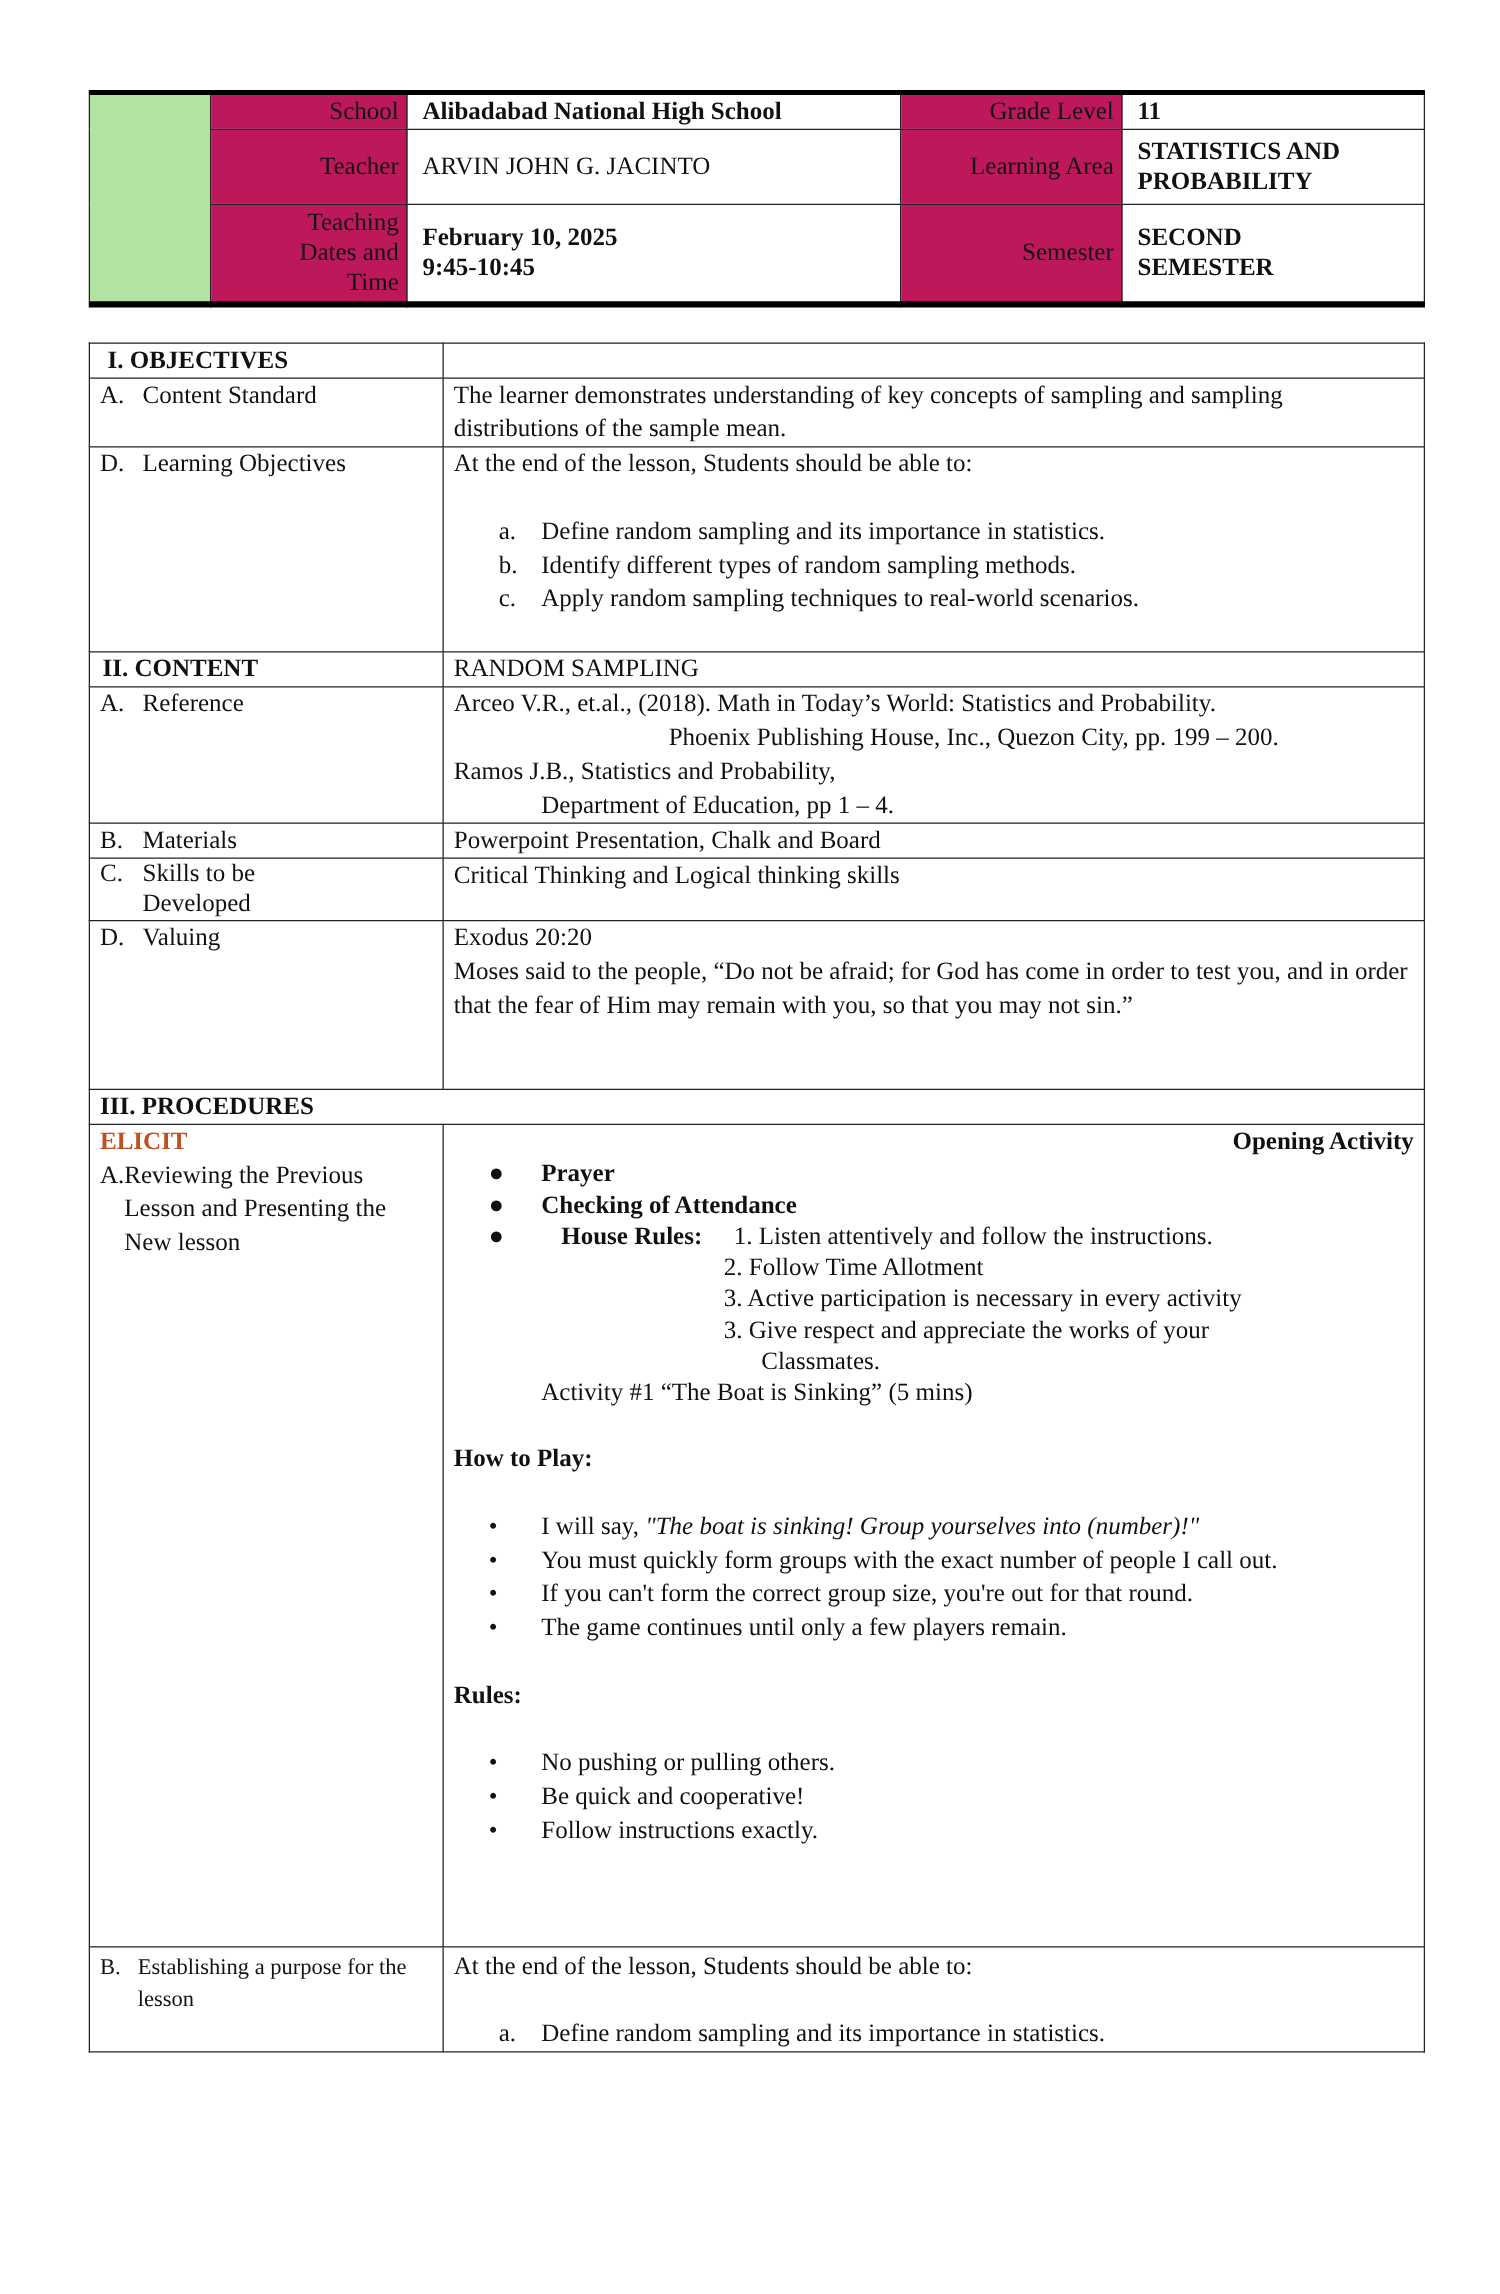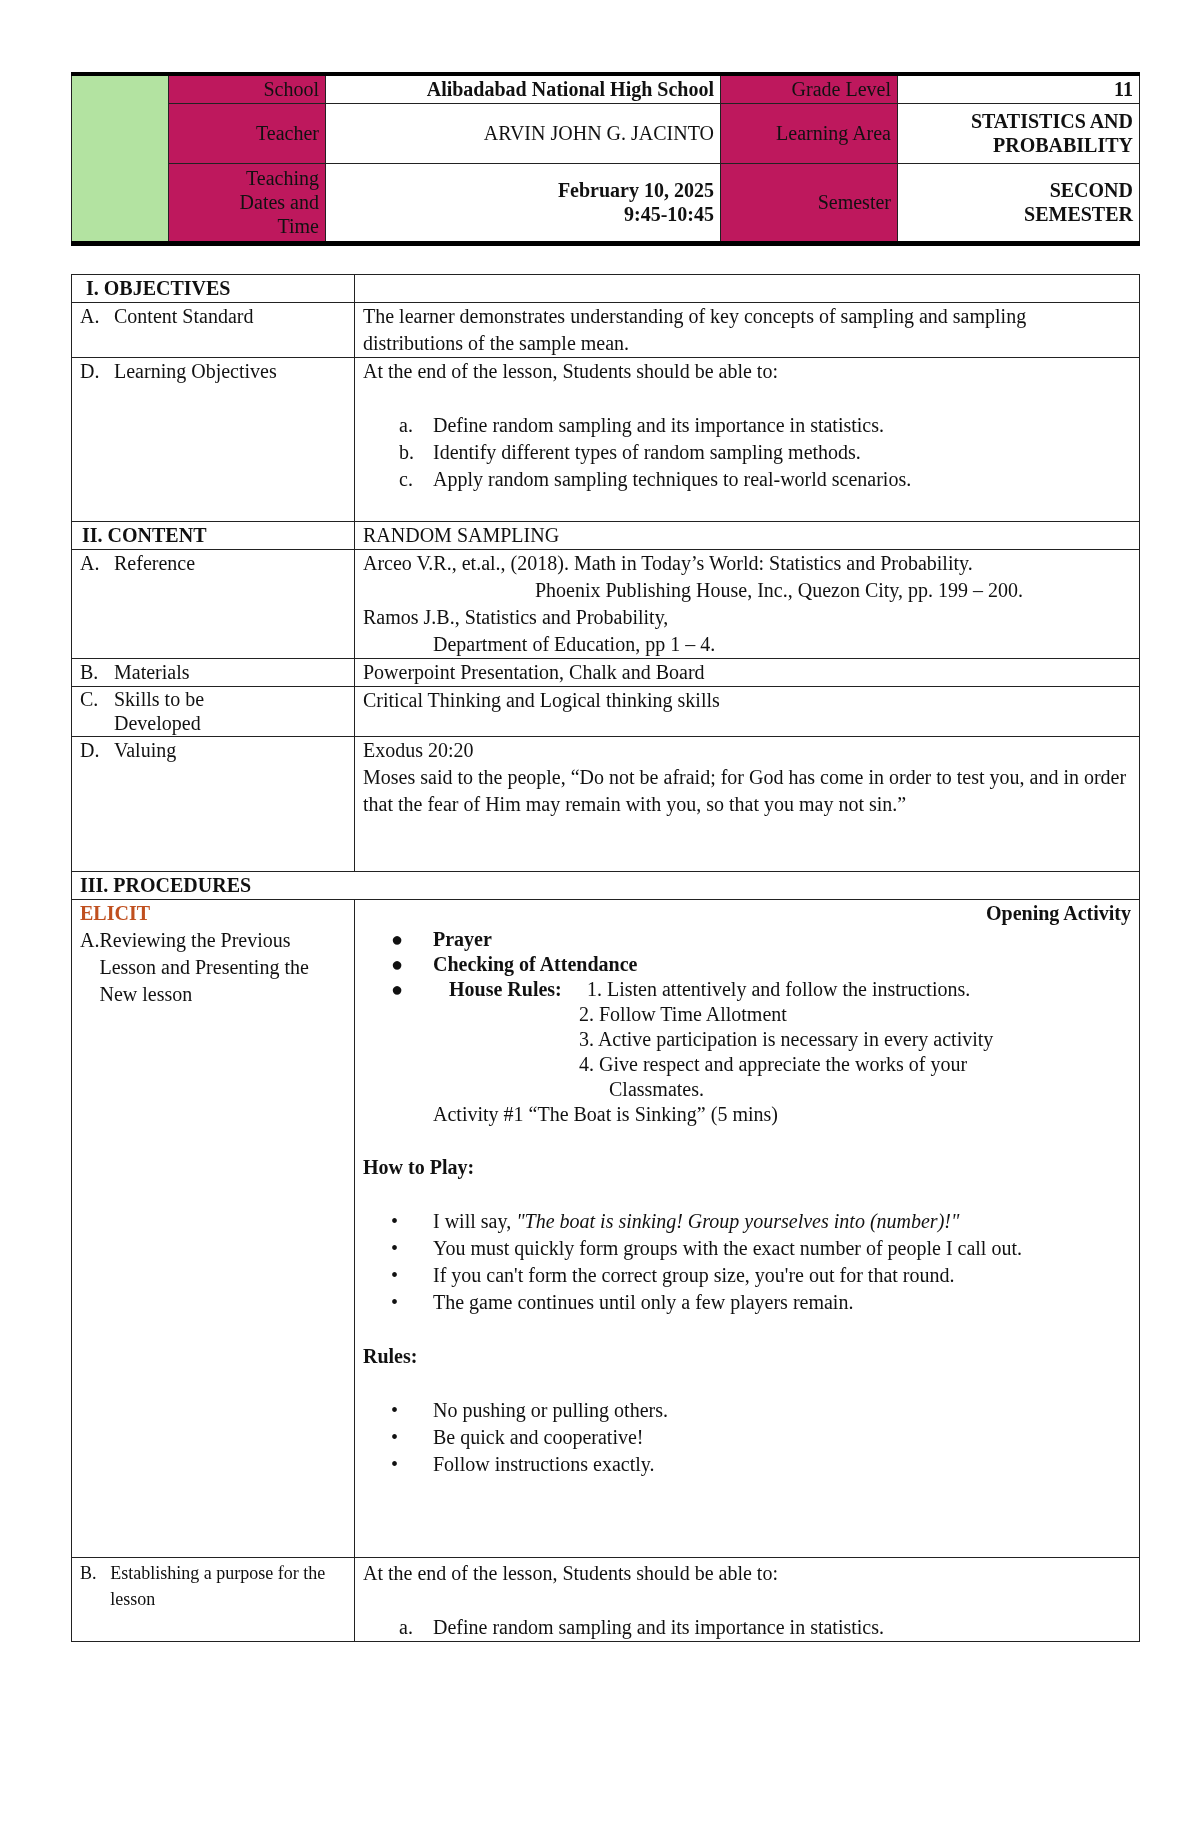--- a/index.html
+++ b/index.html
@@ -6,21 +6,21 @@
   body { width:1200px; height:1835px; position:relative; overflow:hidden;
          font-family:"Liberation Serif","DejaVu Serif",serif; color:#111; }
   .page { position:absolute; left:71px; top:0; width:1068px; }
 
   
   .hdr { position:absolute; top:72px; left:0; width:1068px; border-collapse:collapse;
          border-top:4px solid #000; border-bottom:5px solid #000; table-layout:fixed; }
   .hdr td { border:1.5px solid #222; font-size:20px; line-height:24px; padding:0 6px; }
   .hdr .green { background:#b3e3a1; }
   .hdr .lbl { text-align:right; background:#be185d; }
-  .hdr .val { text-align:right; font-weight:bold;padding-left:12px; }
+  .hdr .val { text-align:left; font-weight:bold;padding-left:12px; }
 
   
   .main { position:absolute; top:274px; left:0; width:1068px; border-collapse:collapse; table-layout:fixed; }
   .main td { border:1.5px solid #222; vertical-align:top; font-size:20px; line-height:27px; padding:0 8px; }
   .sec { font-weight:bold; }
   .sub2 { padding-left:38px; }
   .letter { display:inline-block; width:34px; }
   .indent-line { display:block; padding-left:64px;text-align:center; }
   .indent-line2 { display:block; padding-left:70px; }
   .small { font-size:18px; }
@@ -182,21 +182,21 @@
               </li>
           <li>
                 <span class="dot">●</span>
             <span style="display:block; width:100%">
               <span class="hr">
                     <span class="hrlabel" style="width:138px">House Rules:</span>
                     <span>1. Listen attentively and follow the instructions.</span>
                   </span>
               <span style="display:block; padding-left:146px">2. Follow Time Allotment</span>
               <span style="display:block; padding-left:146px">3. Active participation is necessary in every activity</span>
-              <span style="display:block; padding-left:146px">4. Give respect and appreciate the works of your</span>
+              <span style="display:block; padding-left:146px">3. Give respect and appreciate the works of your</span>
               <span style="display:block; padding-left:176px">Classmates.</span>
             </span>
           </li>
         </ul>
         <div style="padding-left:70px; line-height:25px">Activity #1 “The Boat is Sinking”  (5 mins)</div>
         <div class="gap"></div>
         <div class="bold">How to Play:</div>
         <div class="gap"></div>
         <ul class="bul">
           <li>

